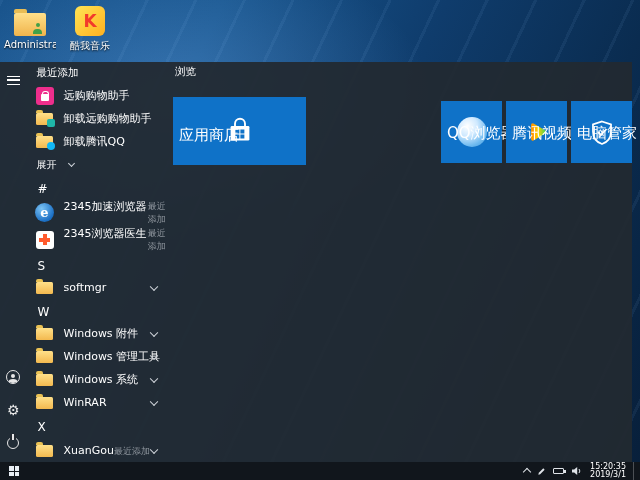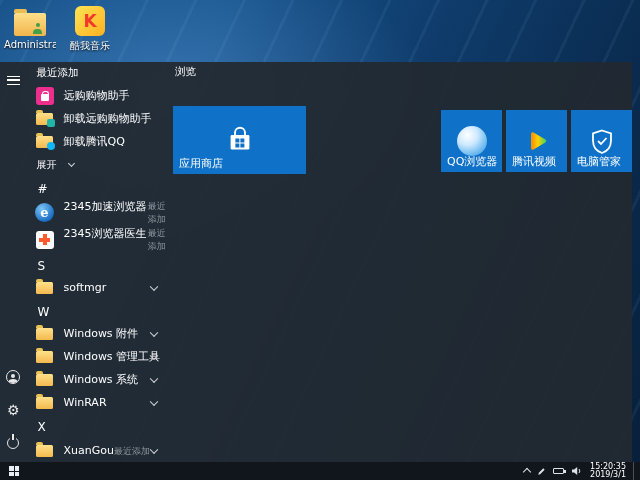--- a/index.html
+++ b/index.html
@@ -63,27 +63,27 @@
   .i-yuangou::before{content:'';position:absolute;left:5px;top:7.5px;width:8px;height:6.5px;background:#fff;border-radius:1px;}
   .i-yuangou::after{content:'';position:absolute;left:6.5px;top:4px;width:5px;height:5px;border:1.4px solid #fff;border-bottom:none;border-radius:3px 3px 0 0;}
   .i-2345{width:19px;height:19px;border-radius:50%;background:radial-gradient(circle at 35% 30%,#7cc4f5,#1b6fc4 70%,#125a9e);display:flex;align-items:center;justify-content:center;}
   .i-2345::before{content:'e';color:#fff;font-weight:bold;font-size:13px;line-height:1;font-family:"DejaVu Serif",serif;}
   .i-doctor{position:relative;width:18px;height:18px;border-radius:3px;background:#fff;}
   .i-doctor::before{content:'';position:absolute;left:7.5px;top:3.5px;width:3.5px;height:11px;background:#ff5b2e;}
   .i-doctor::after{content:'';position:absolute;left:3.5px;top:7.5px;width:11px;height:3.5px;background:#ff5b2e;}
 
   
   .tiles{flex:1;padding:2px 0 0 6px;color:#fff;}
-  .tiles-header{height:16px;display:flex;align-items:center;font-size:10.5px;padding-left:2px;margin-bottom:26px;cursor:default;}
+  .tiles-header{height:16px;display:flex;align-items:center;font-size:10.5px;padding-left:2px;margin-bottom:17px;cursor:default;}
   .tile-row{display:flex;align-items:flex-start;}
   .tile{position:relative;background:#0f72c8;display:flex;align-items:center;justify-content:center;flex:none;cursor:pointer;}
   .tile-wide{width:133px;height:68px;}
   .tile-small{width:61px;height:62px;margin-top:4px;}
   .small-group{display:flex;gap:4px;margin-left:109px;padding-left:26px;}
-  .tile-label{position:absolute;left:6px;bottom:3px;font-size:11px;white-space:nowrap;}
+  .tile-label{position:absolute;left:6px;bottom:20px;font-size:15px;white-space:nowrap;}
   .i-qqb{width:30px;height:30px;border-radius:50%;background:radial-gradient(circle at 35% 30%,#ffffff 0%,#cfe9ff 35%,#6cb9ef 70%,#3d93d8 100%);}
 
   
   .taskbar{position:absolute;left:0;right:0;bottom:0;height:18px;background:#11161c;display:flex;align-items:center;z-index:3;}
   .start-btn{width:28px;height:18px;display:flex;align-items:center;justify-content:center;background:none;border:none;cursor:pointer;}
   .winlogo{display:grid;grid-template-columns:4.5px 4.5px;grid-template-rows:4.5px 4.5px;gap:1px;}
   .winlogo i{background:#e8eef4;}
   .tray{margin-left:auto;display:flex;align-items:center;gap:7px;padding-right:3px;height:100%;}
   .chevup{width:6px;height:6px;border-left:1.4px solid #dfe3e8;border-top:1.4px solid #dfe3e8;transform:rotate(45deg);margin-top:2px;}
   .batt{position:relative;width:11px;height:6px;border:1px solid #dfe3e8;border-radius:1px;}

